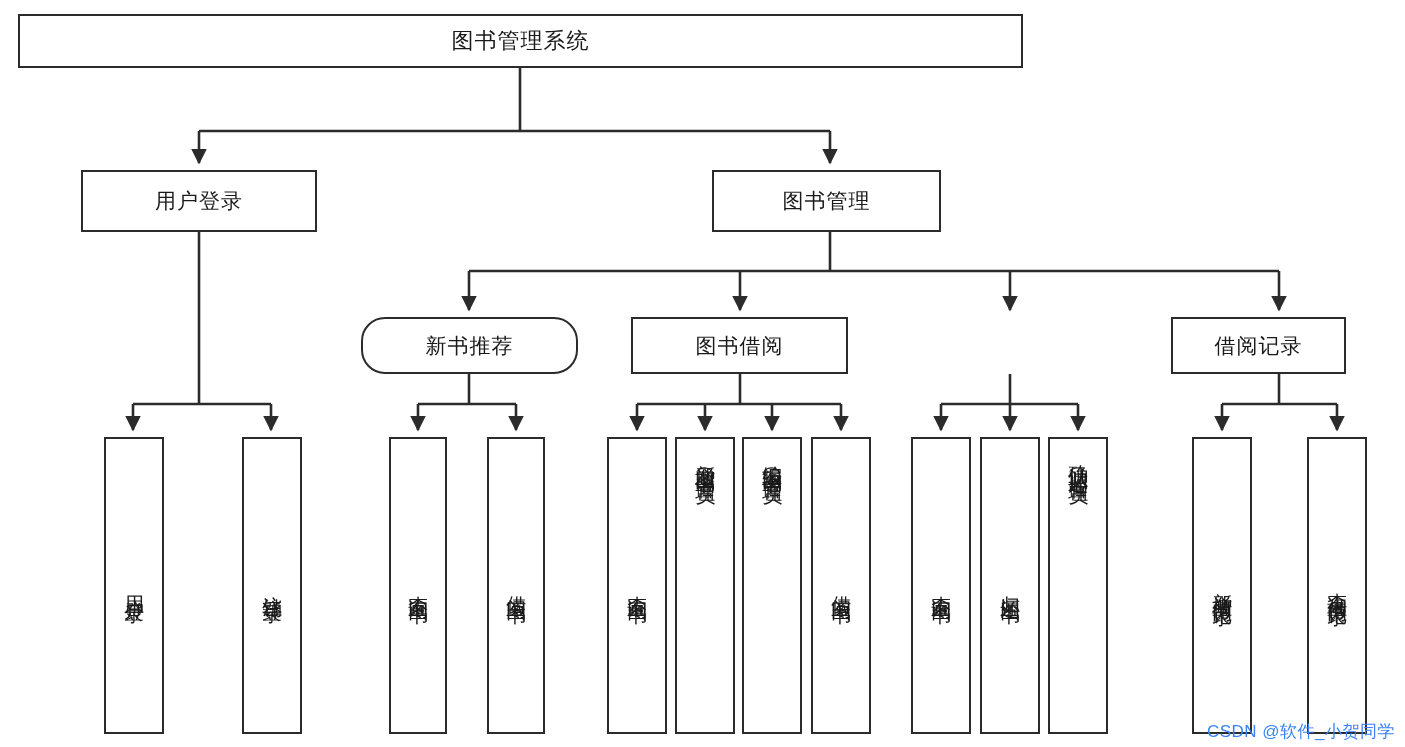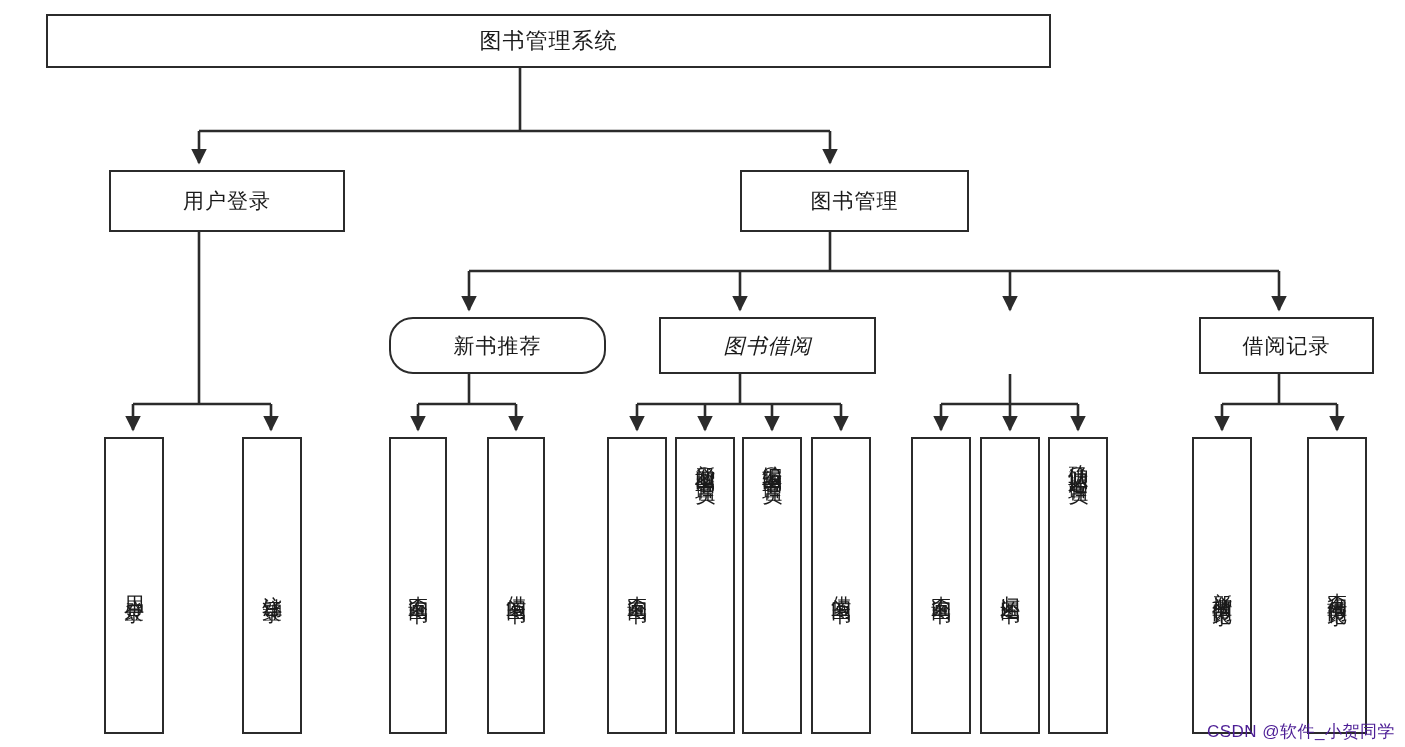--- a/index.html
+++ b/index.html
@@ -32,21 +32,20 @@
     border: 2px solid #2b2b2b;
     display: flex;
     align-items: center;
     justify-content: center;
     color: #1a1a1a;
     z-index: 2;
   }
   .node.horizontal {
     font-size: 21px;
     letter-spacing: 1px;
-    margin-left: 28px;
   }
   .node.vertical {
     font-size: 20px;
   }
   .node.vertical .vtext {
     writing-mode: vertical-rl;
     text-orientation: upright;
     line-height: 1.18;
     letter-spacing: 3px;
     white-space: nowrap;
@@ -68,21 +67,21 @@
   }
   .vleaf-inner.mid {
     align-items: center;
     padding-top: 0;
   }
   #watermark {
     position: absolute;
     right: 10px;
     bottom: 4px;
     font-size: 17px;
-    color: #4c1d95;
+    color: #3b82f6;
     letter-spacing: 0.5px;
     z-index: 5;
     white-space: nowrap;
   }
 </style>
 </head>
 <body>
 
 <div id="canvas">
 
@@ -143,21 +142,21 @@
   <div class="node horizontal" style="left:81px; top:170px; width:236px; height:62px;">
     <span>用户登录</span>
   </div>
   <div class="node horizontal" style="left:712px; top:170px; width:229px; height:62px;">
     <span>图书管理</span>
   </div>
 
   <div class="node horizontal" style="left:361px; top:317px; width:217px; height:57px;border-radius:24px;">
     <span>新书推荐</span>
   </div>
-  <div class="node horizontal" style="left:631px; top:317px; width:217px; height:57px;font-style:italic;">
+  <div class="node horizontal" style="left:631px; top:317px; width:217px; height:57px;">
     <span>图书借阅</span>
   </div>
   <div class="node horizontal" style="left:1171px; top:317px; width:175px; height:57px;">
     <span>借阅记录</span>
   </div>
 
   <div class="node vertical" style="left:104px; top:437px; width:60px; height:297px;">
     <div class="vleaf-inner mid">
       <span class="vtext">用户登录</span>
     </div>

